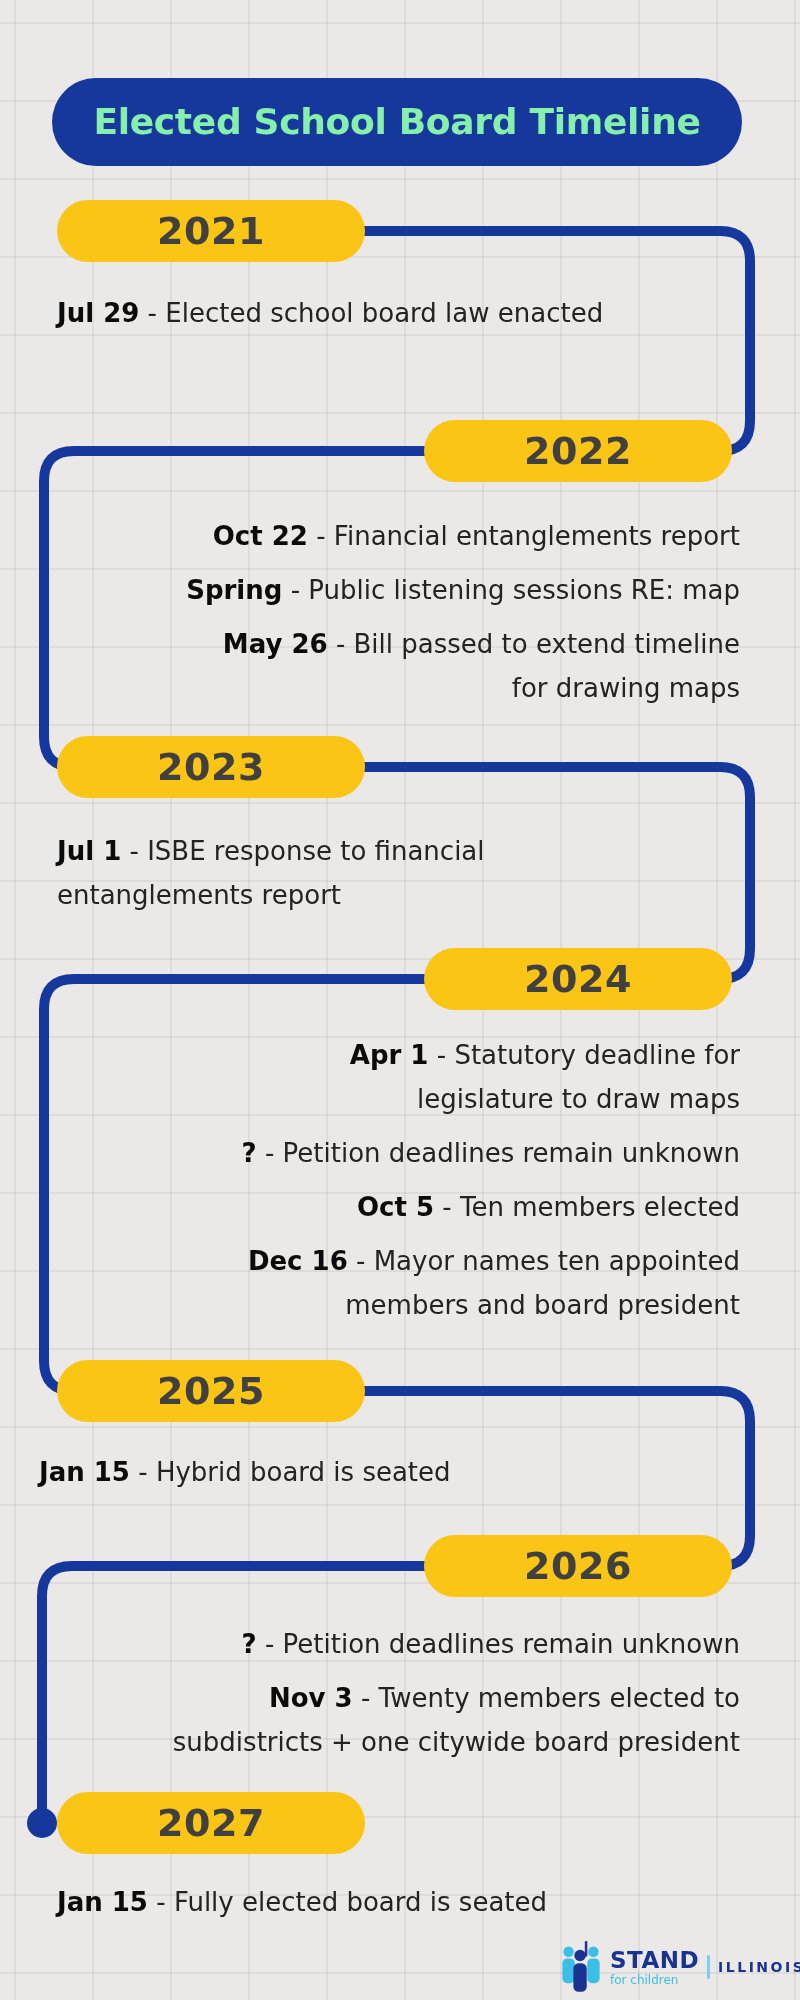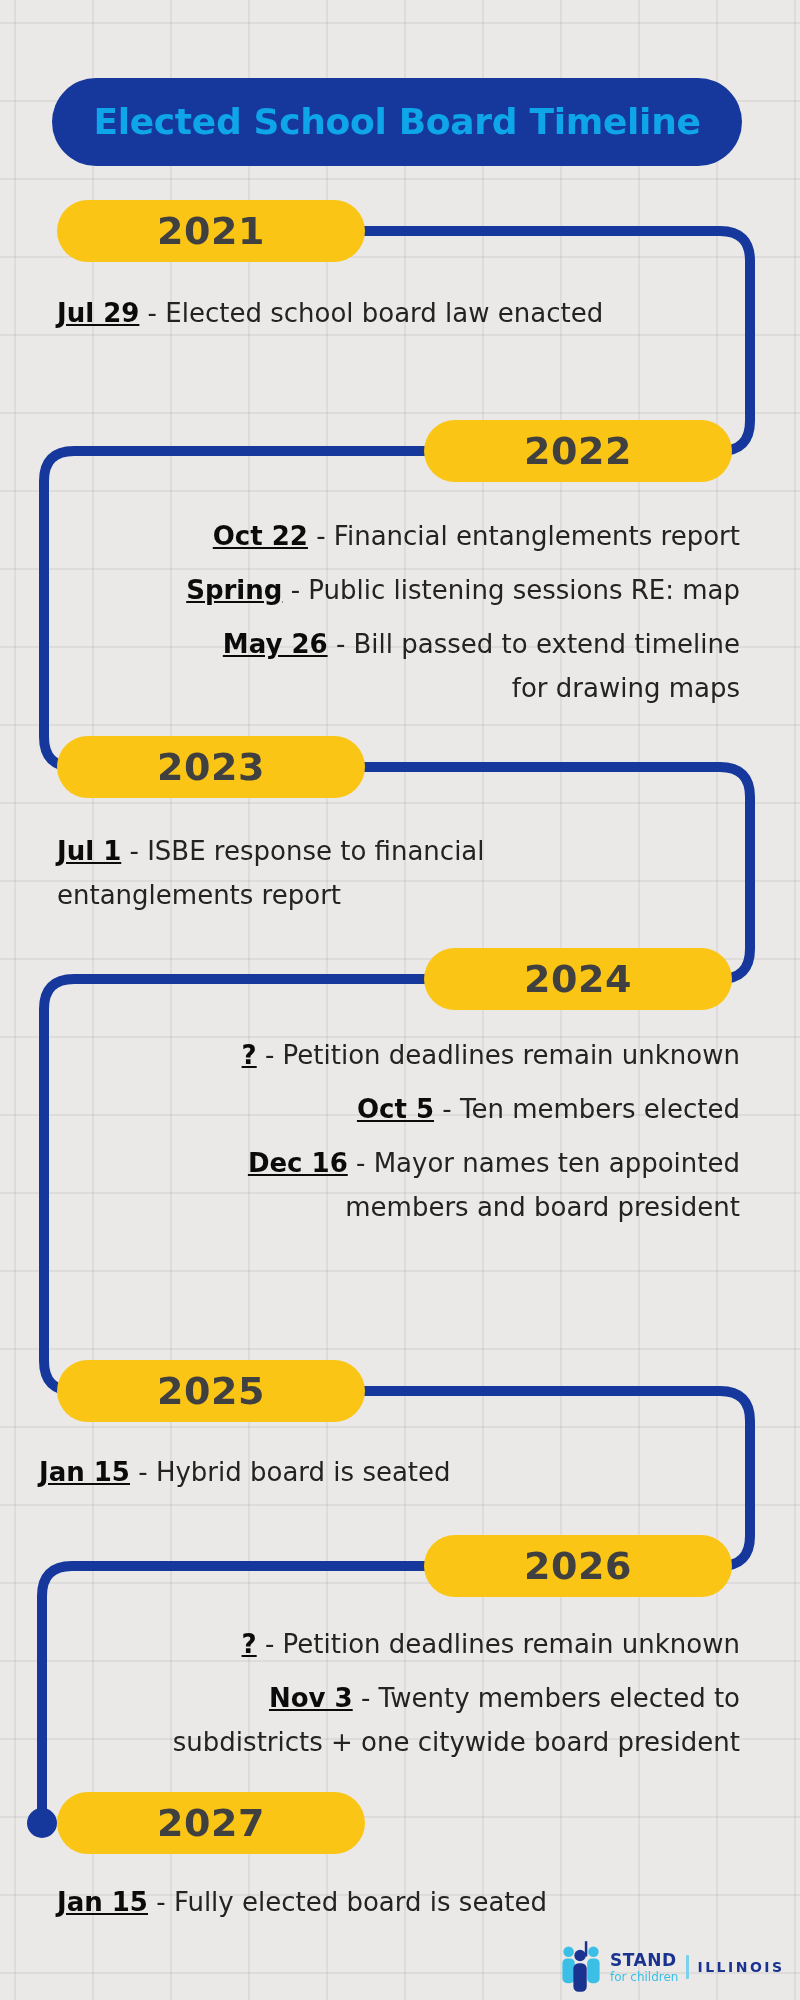--- a/index.html
+++ b/index.html
@@ -13,42 +13,42 @@
       linear-gradient(90deg, rgba(90,90,90,0.09) 2px, transparent 2px);
     background-size:78px 78px;
     background-position:14px 22px;
     overflow:hidden;
     font-family:"DejaVu Sans","Liberation Sans",sans-serif;
   }
   .connector{position:absolute;left:0;top:0;}
   .title-pill{
     position:absolute;left:52px;top:78px;width:690px;height:88px;
     background:#16389d;border-radius:44px;
-    color:#0ea5e9;font-weight:bold;font-size:36px;
+    color:#86efac;font-weight:bold;font-size:36px;
     text-align:center;line-height:88px;letter-spacing:-0.3px;
   }
   .pill{
     position:absolute;width:308px;height:62px;
     background:#fac515;border-radius:31px;
     text-align:center;line-height:62px;
     font-size:38px;font-weight:bold;color:#404040;letter-spacing:0.5px;
   }
   .events{
     position:absolute;font-size:26px;color:#232323;
   }
   .events .event{margin-bottom:10px;}
   .events .line{line-height:44px;white-space:nowrap;}
-  .events .date{font-weight:bold;color:#0b0b0b;text-decoration:underline;}
+  .events .date{font-weight:bold;color:#0b0b0b;}
   .sec-right .events{text-align:right;}
   .footer-logo{
     position:absolute;left:560px;top:1938px;height:58px;
     display:flex;align-items:center;gap:8px;
   }
   .brand-stack{display:flex;flex-direction:column;line-height:1;}
-  .brand-name{font-size:17px;font-weight:bold;color:#1b3390;letter-spacing:0.5px;}
+  .brand-name{font-size:23px;font-weight:bold;color:#1b3390;letter-spacing:0.5px;}
   .brand-tagline{font-size:12px;color:#3bbfe6;margin-top:2px;}
   .logo-divider{width:3px;height:24px;background:#7cd0ec;border-radius:1px;}
   .region-label{font-size:14px;font-weight:bold;color:#1b3390;letter-spacing:2.5px;}
 </style>
 </head>
 <body>
 
 <div class="canvas">
 
   <svg class="connector" width="800" height="2000" viewBox="0 0 800 2000">
@@ -104,20 +104,24 @@
           <div class="line">entanglements report</div>
         </div>
       </div>
   </div>
 
   <div class="sec-right">
     <div class="pill" style="left:424px;top:948px">
       <span>2024</span>
     </div>
     <div class="events" style="right:60px;top:1033px;width:690px">
+        <div class="event">
+          <div class="line"><span class="date">Apr 1</span><span> - Statutory deadline for</span></div>
+          <div class="line">legislature to draw maps</div>
+        </div>
         <div class="event">
           <div class="line"><span class="date">?</span><span> - Petition deadlines remain unknown</span></div>
         </div>
         <div class="event">
           <div class="line"><span class="date">Oct 5</span><span> - Ten members elected</span></div>
         </div>
         <div class="event">
           <div class="line"><span class="date">Dec 16</span><span> - Mayor names ten appointed</span></div>
           <div class="line">members and board president</div>
         </div>

